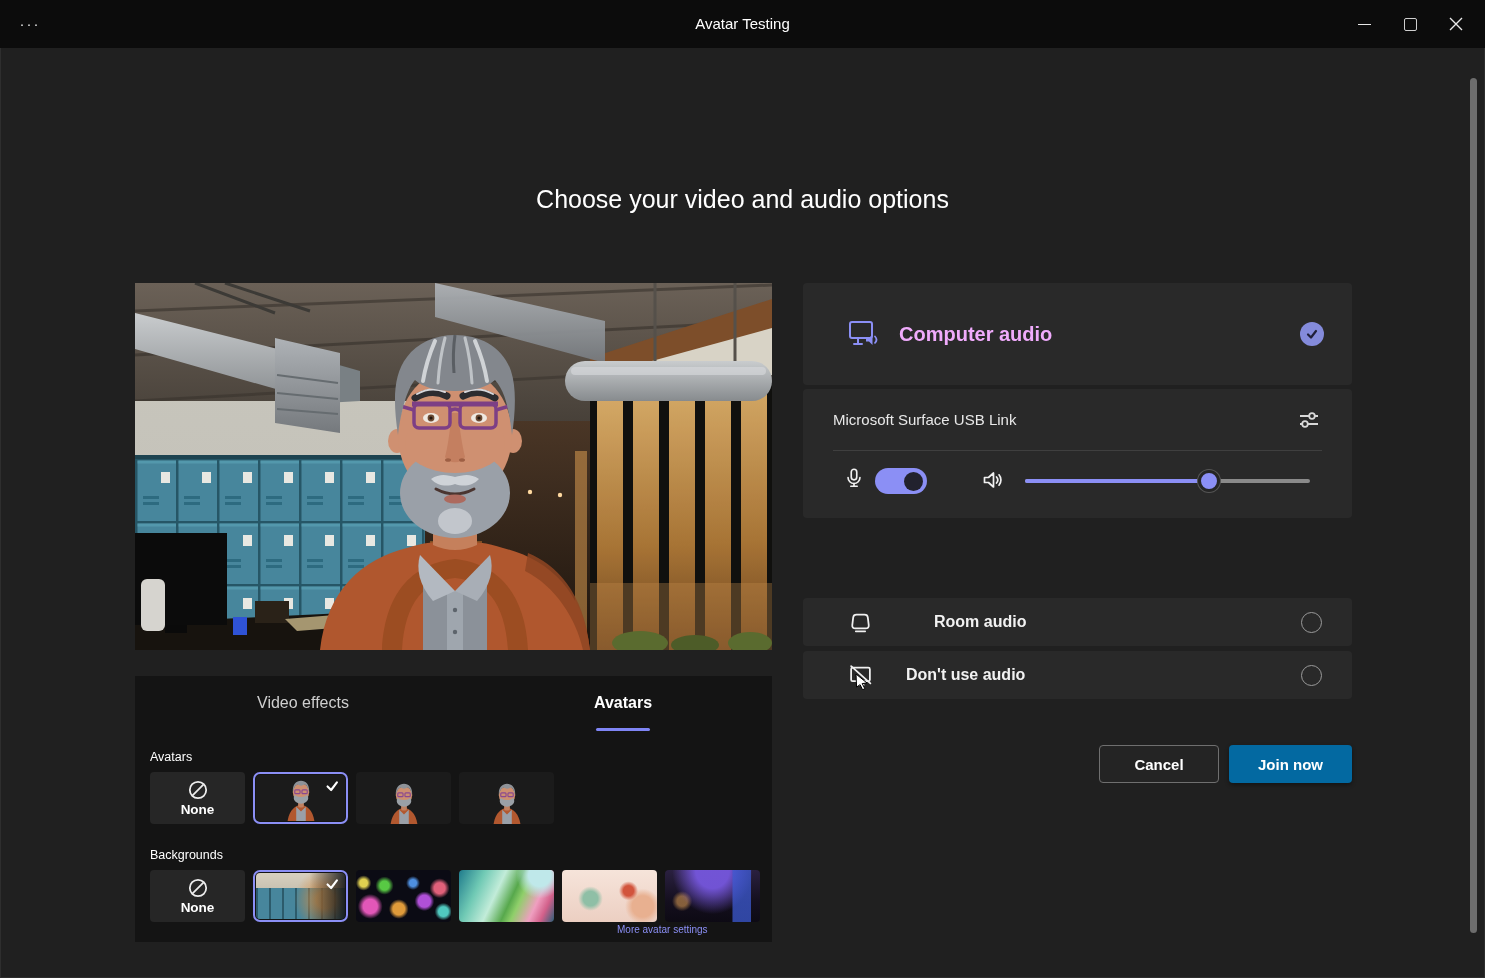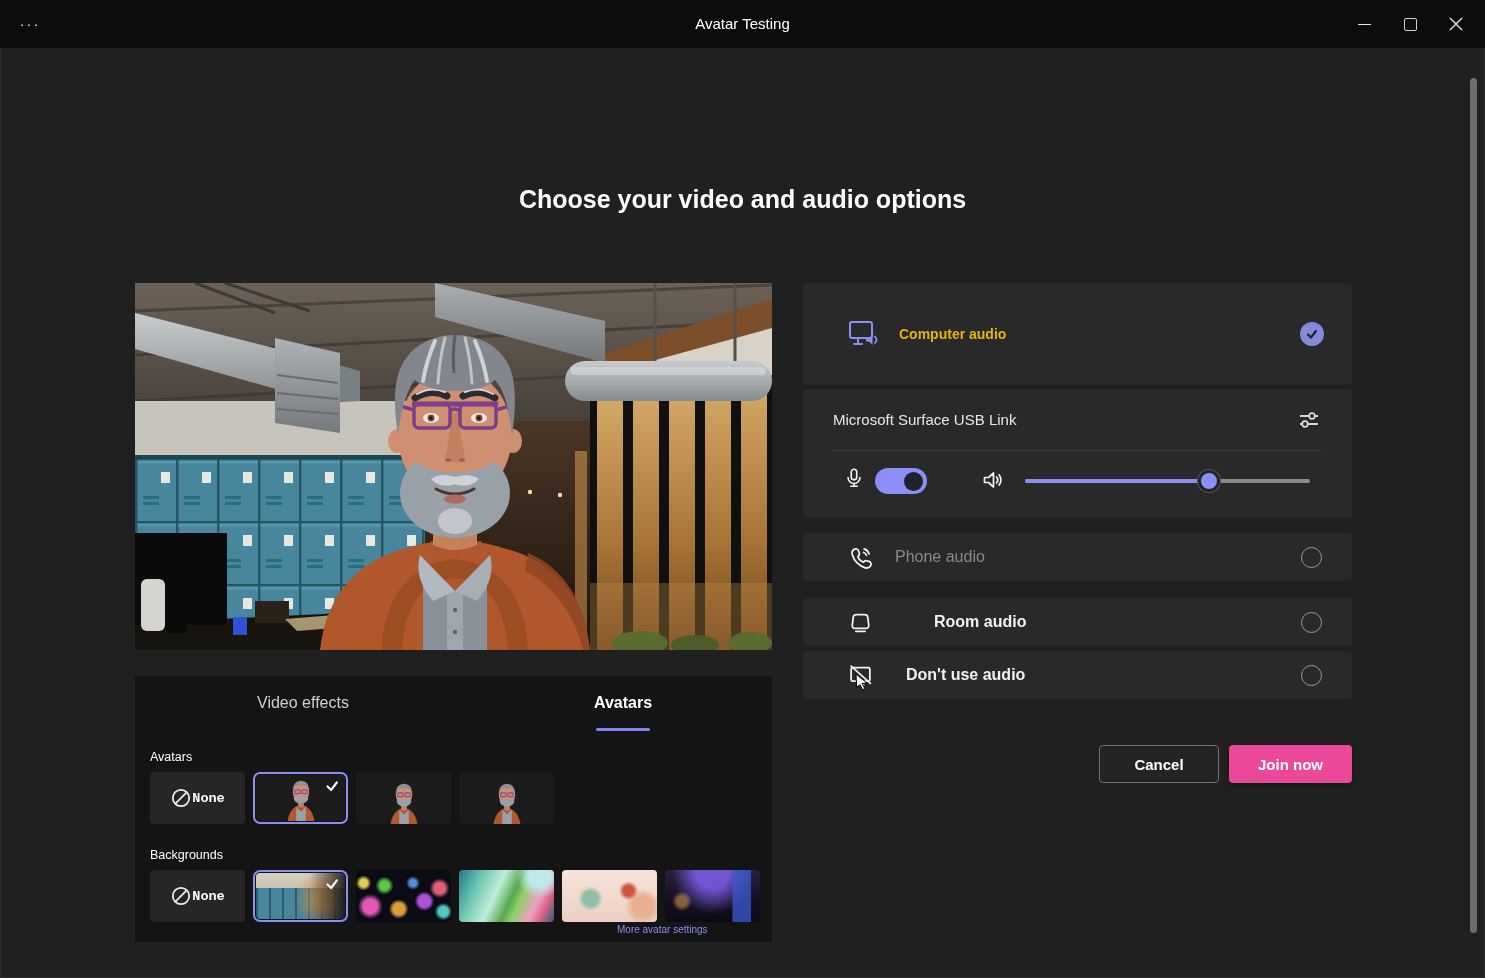--- a/index.html
+++ b/index.html
@@ -10,39 +10,39 @@
   .overflow-btn{position:absolute;left:16px;top:12px;width:28px;height:24px;color:#e6e6e6;
                 font-size:15px;letter-spacing:2px;text-align:center;line-height:24px;cursor:default;}
   .win-title{position:absolute;left:0;right:0;top:0;height:48px;line-height:48px;text-align:center;
              font-size:15px;color:#fff;}
   .win-controls{position:absolute;right:6px;top:0;height:48px;display:flex;}
   .win-btn{width:46px;height:48px;display:flex;align-items:center;justify-content:center;}
   .min-glyph{width:13px;height:0;border-top:1.6px solid #e8e8e8;display:block;}
   .max-glyph{width:11px;height:11px;border:1.4px solid #cfcfcf;border-radius:2px;display:block;}
   
   .heading{position:absolute;top:185px;left:0;width:100%;text-align:center;
-           font-size:25px;font-weight:bold;color:#fff;}
+           font-size:25px;font-weight:normal;color:#fff;}
   
   .video{position:absolute;left:135px;top:283px;width:637px;height:367px;overflow:hidden;background:#39332d;}
   .controls-bar{position:absolute;left:135px;top:650px;width:637px;height:62px;background:#1d1d1d;
                 display:flex;align-items:center;padding:0 20px;box-sizing:border-box;}
   .vdivider{width:1px;height:30px;background:#3f3f3f;margin:0 18px 0 16px;}
   .toggle{position:relative;width:46px;height:23px;border:1.5px solid #c9c9c9;border-radius:13px;
           box-sizing:border-box;margin-left:12px;}
   .toggle .knob{position:absolute;left:3px;top:2.6px;width:14px;height:14px;border-radius:50%;background:#cfcfcf;}
   .effects-label{font-size:16px;font-weight:600;color:#ececec;margin-left:10px;}
   .gear{margin-left:auto;font-family:"DejaVu Sans",sans-serif;font-size:22px;color:#d2d2d2;line-height:1;}
   .effects-panel{position:absolute;left:135px;top:676px;width:637px;height:266px;background:#141414;}
   .tab{position:absolute;top:18px;width:256px;text-align:center;font-size:16px;color:#cfcfcf;}
   .tab.active{color:#fff;font-weight:bold;}
   .tab-underline{position:absolute;left:461px;top:52px;width:54px;height:3px;border-radius:2px;background:#7f85f5;}
   .section-label{position:absolute;left:15px;font-size:12.5px;color:#fff;}
   .tile-row{position:absolute;left:15px;display:flex;gap:8px;}
   .tile{width:95px;height:52px;border-radius:4px;overflow:hidden;position:relative;background:#262626;
-        box-sizing:border-box;display:flex;flex-direction:row;align-items:center;justify-content:center;font-family:Liberation Mono, monospace;}
+        box-sizing:border-box;display:flex;flex-direction:column;align-items:center;justify-content:center;}
   .tile.selected{border:2px solid #8b8ff5;border-radius:7px;padding:1px;background:#141414;}
   .tile.selected .tile-img{border-radius:4px;}
   .tile-img{width:100%;height:100%;}
   .tile .check{position:absolute;top:4px;right:6px;}
   .none-label{font-size:13.5px;font-weight:bold;color:#fff;margin-top:1px;}
   .avatar-img{background:#1b1b1b;display:flex;align-items:flex-end;justify-content:center;}
   .more-link{position:absolute;left:482px;top:248px;font-size:10px;color:#8b8ff5;white-space:nowrap;}
   
   .bg-office{background-color:#47869c;background-image:
      linear-gradient(90deg, rgba(10,14,18,0) 60%, rgba(10,14,18,.85) 100%),
@@ -68,21 +68,21 @@
      linear-gradient(180deg,#f6e4da,#eccfc2);}
   .bg-room{background-image:
      linear-gradient(90deg, transparent 70%, rgba(60,90,210,.75) 72% 90%, transparent 91%),
      radial-gradient(ellipse at 50% 0%, rgba(122,90,230,.9) 0 25%, rgba(122,90,230,0) 60%),
      radial-gradient(circle at 18% 60%, rgba(210,150,80,.6) 0 6%, transparent 12%),
      linear-gradient(180deg,#2a2040 0%,#140f1e 60%,#0d0a14 100%);}
   
   .audio-panel{position:absolute;left:803px;top:283px;width:549px;height:600px;}
   .card{position:absolute;left:0;width:549px;background:#292929;border-radius:4px;box-sizing:border-box;}
   .card-computer{top:0;height:102px;display:flex;align-items:center;}
-  .computer-label{font-size:14px;font-weight:600;color:#eab308;margin-left:18px;}
+  .computer-label{font-size:20px;font-weight:600;color:#f0abfc;margin-left:18px;}
   .check-circle{position:absolute;right:28px;top:39px;width:24px;height:24px;border-radius:50%;
                 background:#848bdb;display:flex;align-items:center;justify-content:center;}
   .card-device{top:106px;height:129px;}
   .device-name{position:absolute;left:30px;top:22px;font-size:15px;color:#e8e8e8;}
   .equalizer-icon{position:absolute;right:32px;top:20px;}
   .device-divider{position:absolute;left:30px;right:30px;top:61px;height:1px;background:#3f3f3f;}
   .mic-icon{position:absolute;left:40px;top:77px;}
   .mic-toggle{position:absolute;left:72px;top:79px;width:52px;height:26px;border-radius:14px;background:#3a3a3a;}
   .mic-toggle.on{background:#8b8ff5;}
   .mic-toggle .knob{position:absolute;top:3.5px;left:4px;width:19px;height:19px;border-radius:50%;background:#d0d0d0;}
@@ -96,21 +96,21 @@
   .option-phone{top:250px;} .option-room{top:315px;gap:39px;} .option-dont{top:368px;gap:11px;}
   .option-icon{margin-left:44px;width:26px;display:flex;justify-content:center;position:relative;}
   .option-label{font-size:16px;font-weight:600;color:#f2f2f2;margin-left:22px;}
   .option-row.disabled .option-label{color:#8a8a8a;font-weight:400;}
   .radio{position:absolute;right:30px;width:19px;height:19px;border:1.5px solid #9a9a9a;border-radius:50%;}
   .cursor-overlay{position:absolute;left:8px;top:10px;}
   .btn-row-cancel{position:absolute;left:296px;top:462px;width:120px;height:38px;border:1px solid #6f6f6f;
         border-radius:4px;background:#242424;display:flex;align-items:center;justify-content:center;
         font-size:15px;font-weight:600;color:#fff;box-sizing:border-box;}
   .btn-row-join{position:absolute;left:426px;top:462px;width:123px;height:38px;border-radius:4px;
-        background:#ec4899;display:flex;align-items:center;justify-content:center;
+        background:#0369a1;display:flex;align-items:center;justify-content:center;
         font-size:15px;font-weight:bold;color:#fff;box-shadow:0 2px 4px rgba(0,0,0,.4);}
   
   .scrollbar{position:absolute;right:8px;top:78px;width:7px;height:855px;border-radius:4px;background:#6d6d6d;}
   svg{display:block;}
 </style>
 </head>
 <body>
 
 <div class="window">
 
@@ -417,30 +417,20 @@
       <svg class="speaker-icon" width="24" height="24" viewBox="0 0 24 24">
         <path d="M3.5 9.5 H7.5 L12.5 5 V19 L7.5 14.5 H3.5 Z" fill="none" stroke="#f0f0f0" stroke-width="1.7" stroke-linejoin="round"></path>
         <path d="M15.5 9 a4.5 4.5 0 0 1 0 6 M18 6.8 a8 8 0 0 1 0 10.4" fill="none" stroke="#f0f0f0" stroke-width="1.7" stroke-linecap="round"></path>
       </svg>
       <div class="slider">
         <div class="slider-fill" style="width: 64%;"></div>
         <div class="slider-thumb" style="left: calc(64% - 9px);"></div>
       </div>
     </div>
 
-    <div class="card option-row option-phone disabled">
-      <span class="option-icon">
-        <svg width="25" height="25" viewBox="0 0 24 24">
-          <path d="M5.8 4.2 C7.8 3 9.6 4 10.2 6 L10.8 8 C11.2 9.3 10.6 10.3 9.5 11 C10.3 13.6 12.4 15.7 15 16.5 C15.7 15.4 16.7 14.8 18 15.2 L20 15.8 C22 16.4 22.8 18.3 21.6 20.1 C20.5 21.7 18.6 22.4 16.6 21.9 C10.8 20.3 5.7 15.2 4.1 9.4 C3.6 7.3 4.2 5.2 5.8 4.2 Z" fill="none" stroke="#f0f0f0" stroke-width="1.7" stroke-linejoin="round"></path>
-          <path d="M15.5 3.8 a7.5 7.5 0 0 1 4.8 4.8 M15 7.2 a4.2 4.2 0 0 1 2.7 2.7" fill="none" stroke="#f0f0f0" stroke-width="1.7" stroke-linecap="round"></path>
-        </svg>
-      </span>
-      <span class="option-label">Phone audio</span>
-      <span class="radio"></span>
-    </div>
 
     <div class="card option-row option-room">
       <span class="option-icon">
         <svg width="25" height="25" viewBox="0 0 24 24">
           <path d="M8.2 4.5 h7.6 c1.8 0 3 .9 3.2 2.6 l.9 7.4 c.25 2 -.9 3.2 -3 3.2 H7.1 c-2.1 0 -3.25 -1.2 -3 -3.2 l.9 -7.4 C5.2 5.4 6.4 4.5 8.2 4.5 Z" fill="none" stroke="#f0f0f0" stroke-width="1.7"></path>
           <path d="M7.5 20.5 h9" stroke="#f0f0f0" stroke-width="1.7" stroke-linecap="round"></path>
         </svg>
       </span>
       <span class="option-label">Room audio</span>
       <span class="radio"></span>

